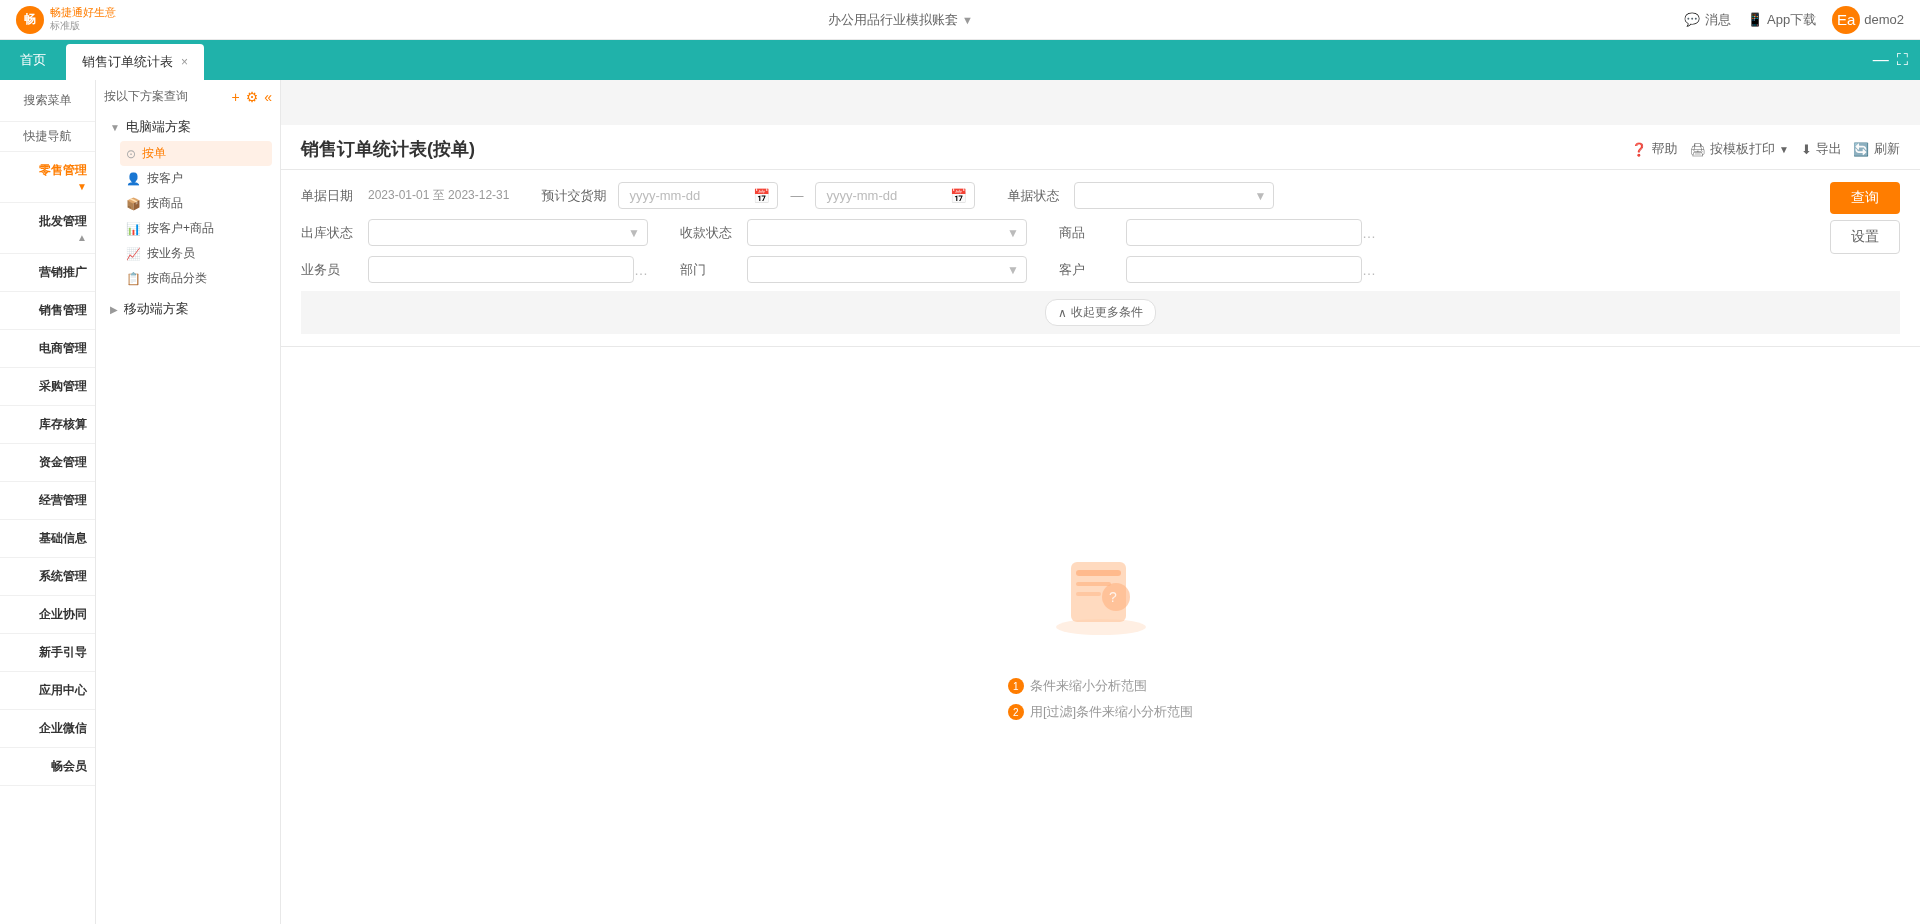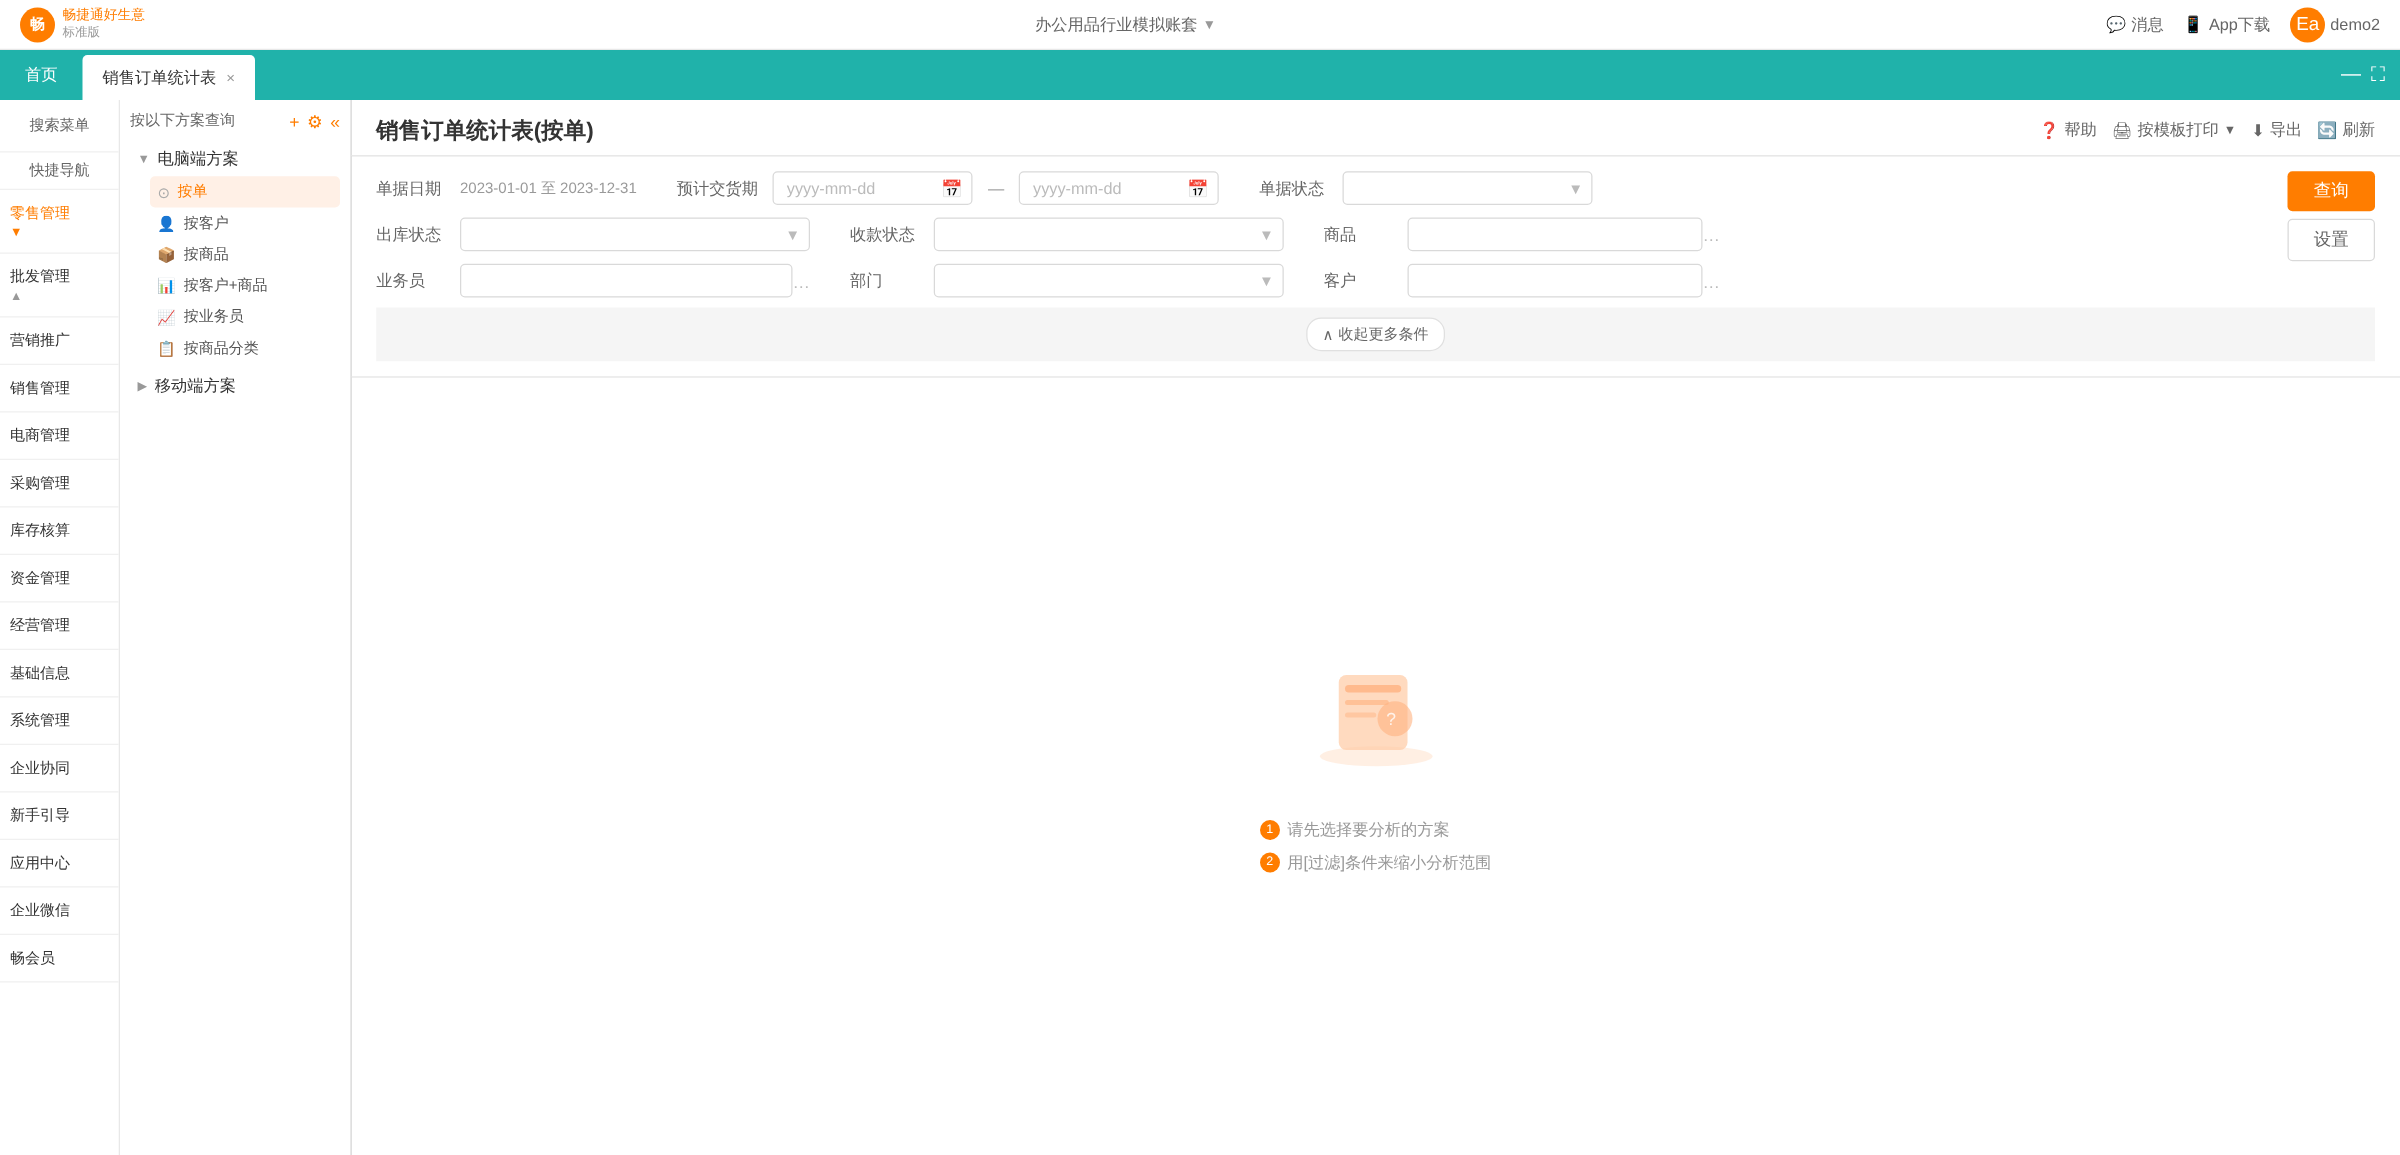--- a/index.html
+++ b/index.html
@@ -26,41 +26,41 @@
     .tabbar-icon-btn { color: white; font-size: 16px; cursor: pointer; background: none; border: none; }
 
     
     .main-layout { display: flex; flex: 1; overflow: hidden; }
 
     
     .sidebar { width: 96px; background: #fff; border-right: 1px solid #e8e8e8; display: flex; flex-direction: column; overflow-y: auto; flex-shrink: 0; }
     .sidebar-search { padding: 8px; border-bottom: 1px solid #f0f0f0; }
     .sidebar-search-text { font-size: 12px; color: #666; text-align: center; padding: 4px 0; cursor: pointer; }
     .sidebar-nav { font-size: 12px; color: #666; text-align: center; padding: 6px 0; cursor: pointer; border-bottom: 1px solid #f0f0f0; }
-    .sidebar-item { padding: 10px 8px; text-align: center; font-size: 12px; color: #333; cursor: pointer; border-bottom: 1px solid #f0f0f0; display: flex; flex-direction: column; align-items: flex-start; gap: 2px; }
+    .sidebar-item { padding: 10px 8px; text-align: center; font-size: 12px; color: #333; cursor: pointer; border-bottom: 1px solid #f0f0f0; display: flex; flex-direction: column; align-items: flex-end; gap: 2px; font-weight: bold; }
     .sidebar-item.active { color: #ff7d00; }
 
     
     .content { flex: 1; display: flex; overflow: hidden; }
 
     
     .left-panel { width: 185px; background: #fff; border-right: 1px solid #e8e8e8; padding: 8px; flex-shrink: 0; }
     .panel-title { font-size: 12px; color: #666; margin-bottom: 8px; display: flex; align-items: center; justify-content: space-between; }
     .panel-title-text { font-weight: 500; }
     .panel-tools { display: flex; gap: 6px; align-items: center; }
     .panel-tool-btn { color: #ff7d00; cursor: pointer; font-size: 14px; }
     .tree-item { font-size: 13px; cursor: pointer; padding: 5px 6px; border-radius: 4px; display: flex; align-items: center; gap: 6px; }
     .tree-item .tree-arrow { font-size: 10px; color: #999; }
     .tree-children { padding-left: 16px; }
     .tree-child-item { font-size: 12px; cursor: pointer; padding: 4px 6px; border-radius: 4px; display: flex; align-items: center; gap: 6px; color: #555; }
     .tree-child-item.active { color: #ff7d00; background: #fff0e6; }
     .tree-child-icon { font-size: 12px; color: #aaa; }
 
     
-    .main-content { flex: 1; display: flex; flex-direction: column; overflow: hidden; background: #a3a3a3; }
+    .main-content { flex: 1; display: flex; flex-direction: column; overflow: hidden; background: #6d28d9; margin-top: 45px; }
     .page-header { background: #fff; padding: 12px 20px 8px; border-bottom: 1px solid #e8e8e8; display: flex; align-items: center; justify-content: space-between; flex-shrink: 0; }
     .page-title { font-size: 18px; font-weight: 600; color: #333; }
     .page-actions { display: flex; align-items: center; gap: 12px; }
     .page-action-btn { display: flex; align-items: center; gap: 4px; color: #666; font-size: 13px; cursor: pointer; }
 
     
     .filter-area { background: #fff; padding: 12px 20px; flex-shrink: 0; border-bottom: 1px solid #e8e8e8; }
     .filter-row { display: flex; align-items: center; gap: 12px; margin-bottom: 10px; flex-wrap: wrap; }
     .filter-row:last-child { margin-bottom: 0; }
     .filter-label { font-size: 13px; color: #666; white-space: nowrap; min-width: 55px; }
@@ -374,21 +374,21 @@
             <rect x="35" y="28" width="45" height="6" rx="3" fill="#ff9a5c" opacity="0.5"></rect>
             <rect x="35" y="40" width="35" height="4" rx="2" fill="#ff9a5c" opacity="0.4"></rect>
             <rect x="35" y="50" width="25" height="4" rx="2" fill="#ff9a5c" opacity="0.3"></rect>
             <circle cx="75" cy="55" r="14" fill="#ffb380" opacity="0.6"></circle>
             <text x="68" y="60" font-size="14" fill="white" opacity="0.8">?</text>
           </svg>
         </div>
         <ul class="empty-tips">
           <li class="empty-tip">
             <span class="empty-tip-num">1</span>
-            <span>请先选择要分析的方案</span>
+            <span>条件来缩小分析范围</span>
           </li>
           <li class="empty-tip">
             <span class="empty-tip-num">2</span>
             <span>用[过滤]条件来缩小分析范围</span>
           </li>
         </ul>
       </div>
 
     </div>
   </div>

